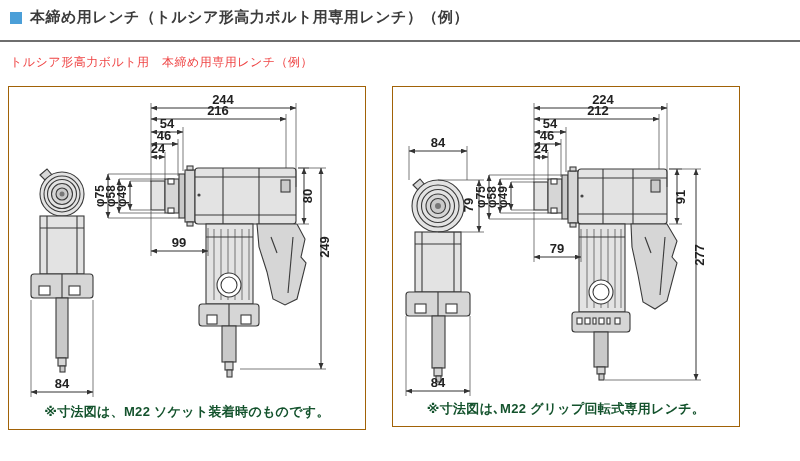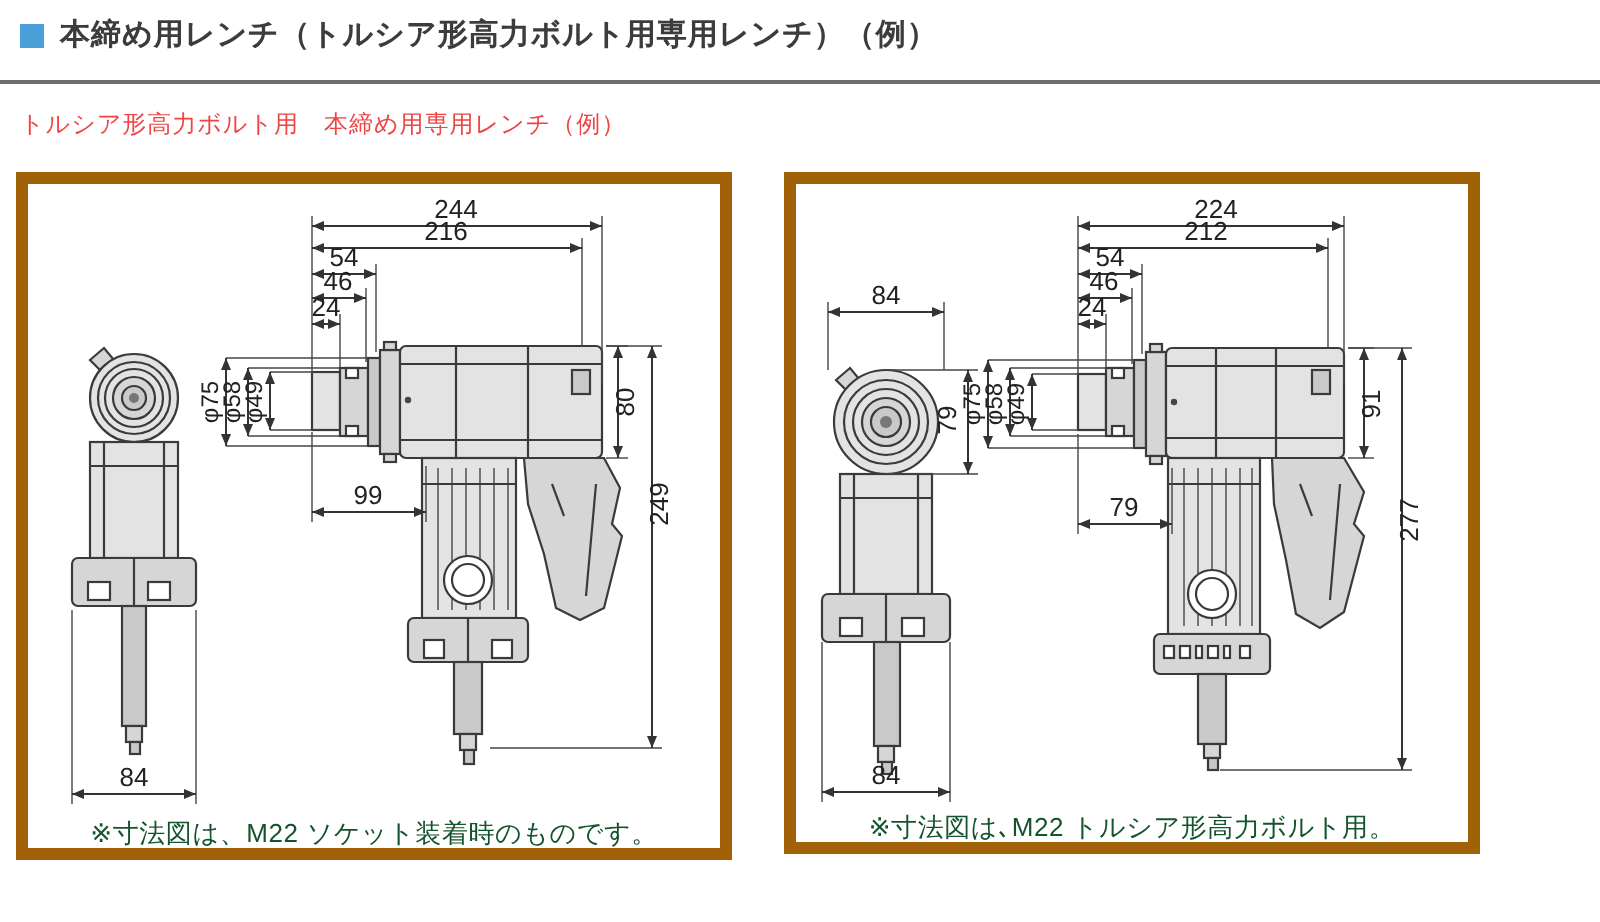--- a/index.html
+++ b/index.html
@@ -3,21 +3,21 @@
 <meta charset="utf-8">
 <style>
   html,body{margin:0;padding:0;background:#fff;}
   #page{position:relative;width:800px;height:461px;background:#ffffff;overflow:hidden;
         font-family:"Liberation Sans","DejaVu Sans",sans-serif;color:#333;}
   .hdr{position:absolute;left:10px;top:8px;display:flex;align-items:center;gap:8px;}
   .bullet{width:12px;height:12px;background:#4b9fd8;}
   .hdr-title{font-size:15px;font-weight:bold;color:#3c3c3c;letter-spacing:0.5px;}
   .rule{position:absolute;left:0;top:40px;width:800px;height:2px;background:#6e6e6e;border-bottom:1px solid #fff;}
   .ptitle{position:absolute;top:54px;font-size:12px;color:#ef4444;letter-spacing:0.5px;}
-  .panel{position:absolute;top:86px;background:#fff;border:6px solid #a16207;box-sizing:border-box;}
+  .panel{position:absolute;top:86px;background:#fff;border:1px solid #a16207;box-sizing:border-box;font-weight:bold;}
   #panelL{left:8px;width:358px;height:344px;}
   #panelR{left:392px;width:348px;height:341px;}
   svg{display:block;}
   .ln{stroke:#3a3a3a;stroke-width:1.1;fill:none;}
   .fillA{fill:#e3e3e3;stroke:#3a3a3a;stroke-width:1.1;}
   .fillB{fill:#d6d6d6;stroke:#3a3a3a;stroke-width:1.1;}
   .fillC{fill:#c9c9c9;stroke:#3a3a3a;stroke-width:1.1;}
   .fillW{fill:#ffffff;stroke:#3a3a3a;stroke-width:1.1;}
   .dim{stroke:#333;stroke-width:1;fill:none;}
   .ext{stroke:#444;stroke-width:0.7;fill:none;}
@@ -273,16 +273,16 @@
       <text class="d" x="45" y="60">84</text>
       <text class="d" x="80" y="118" transform="rotate(-90 80 118)">79</text>
       <text class="d dp" x="92" y="110" transform="rotate(-90 92 110)">φ75</text>
       <text class="d dp" x="103" y="110" transform="rotate(-90 103 110)">φ58</text>
       <text class="d dp" x="114" y="110" transform="rotate(-90 114 110)">φ49</text>
       <text class="d" x="292" y="110" transform="rotate(-90 292 110)">91</text>
       <text class="d" x="311" y="168" transform="rotate(-90 311 168)">277</text>
       <text class="d" x="164" y="166">79</text>
       <text class="d" x="45" y="300">84</text>
     </svg>
-    <div class="note" style="top:313px;">※寸法図は､M22 トルシア形高力ボルト用。</div>
+    <div class="note" style="top:313px;">※寸法図は､M22 グリップ回転式専用レンチ。</div>
   </div>
 
 </div>
 
 </body></html>

